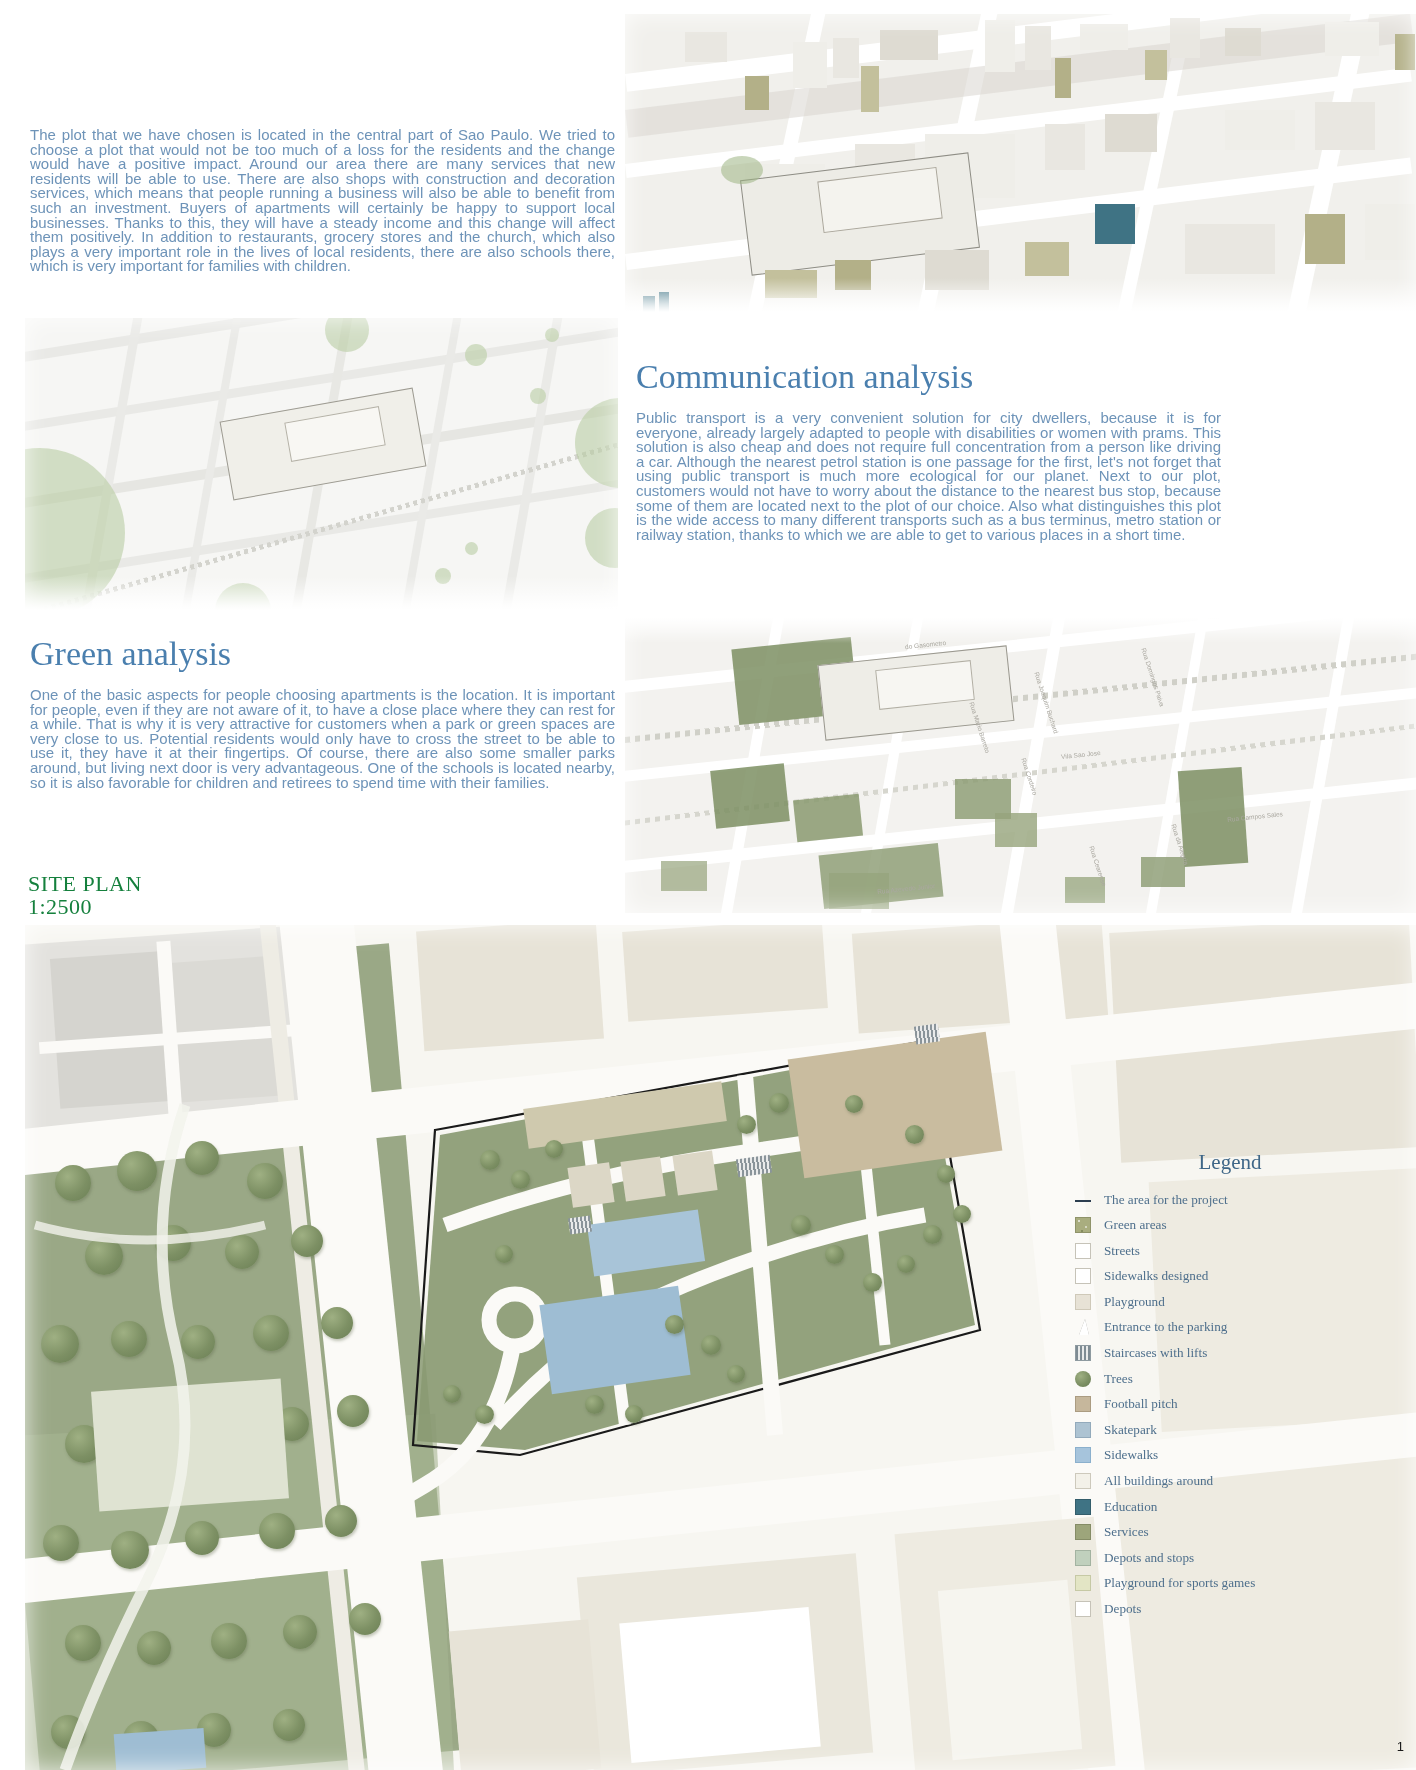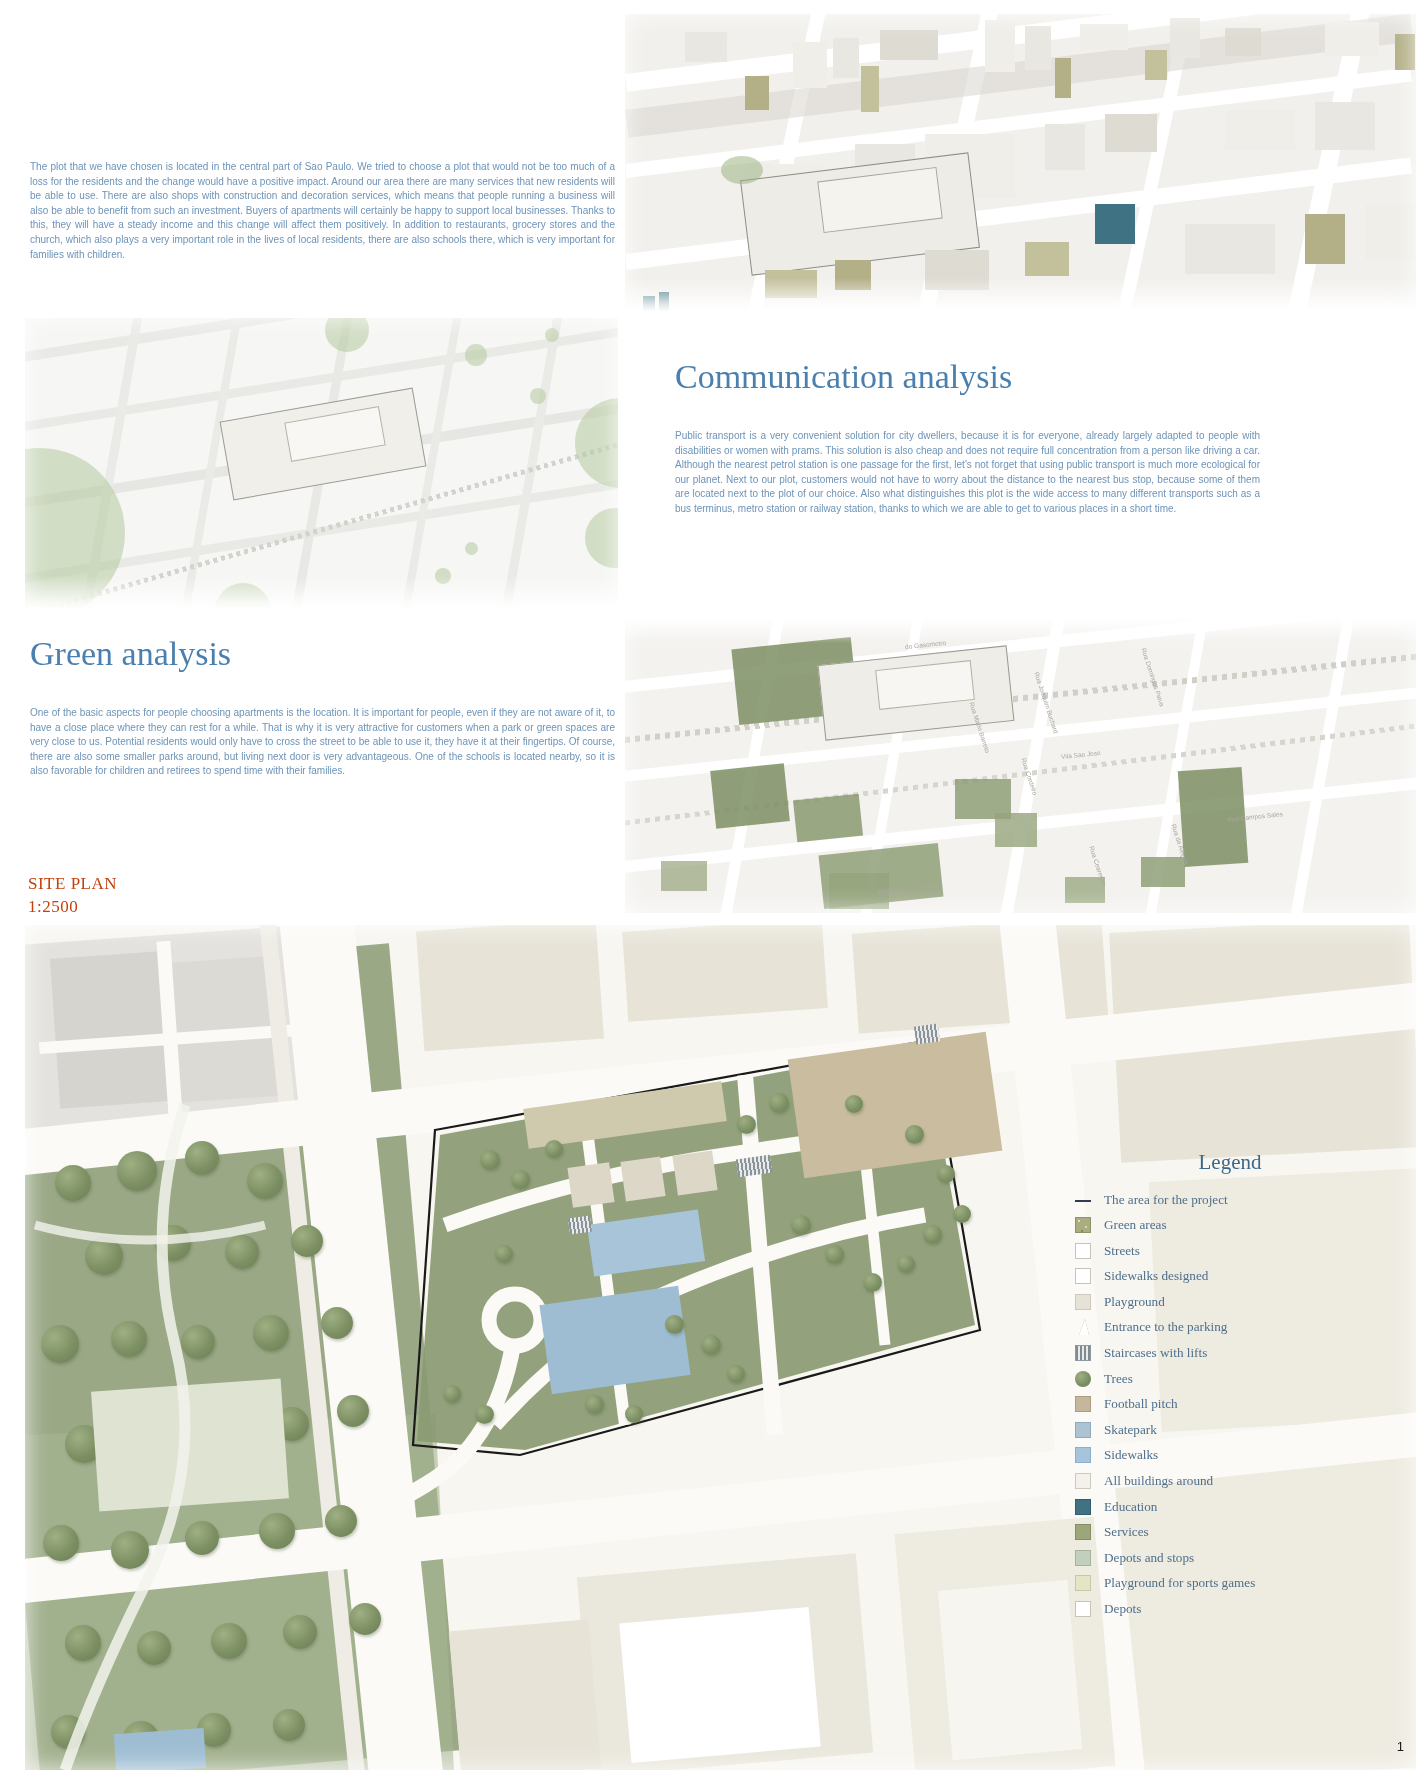--- a/index.html
+++ b/index.html
@@ -19,33 +19,33 @@
     letter-spacing: 1px;
     color: #4a7fae; font-weight: 400;
   }
   .sec-title {
     font-family: "Liberation Serif", serif;
     font-weight: 400; color: #4a7fae;
     font-size: 34px; line-height: 40px;
   }
   .body-text {
     font-family: "Liberation Sans", sans-serif;
-    font-size: 10px; line-height: 14.6px;
-    color: #6d93b8; text-align: justify; margin-top: 32px;
+    font-size: 15px; line-height: 14.6px;
+    color: #6d93b8; text-align: justify;
   }
   .plan-label {
     font-family: "Liberation Serif", serif;
-    font-size: 17px; line-height: 23px; color:#c2410c;
+    font-size: 22px; line-height: 23px; color:#15803d;
     letter-spacing: 0.5px;
   }
 
   
   #sec-services { position:absolute; left:30px; top:128px; width:585px; }
   #sec-services .sec-title { margin-bottom: 14px; }
-  #sec-comm { position:absolute; left:675px; top:357px; width:585px; }
+  #sec-comm { position:absolute; left:636px; top:357px; width:585px; }
   #sec-comm .sec-title { margin-bottom: 14px; }
   #sec-green { position:absolute; left:30px; top:634px; width:585px; }
   #sec-green .sec-title { margin-bottom: 14px; }
   #siteplan-label { position:absolute; left:28px; top:872px; }
 
   
   .mapbox { position:absolute; overflow:hidden; background:#f4f4f2; }
   .mapbox .shadow-edge {
     position:absolute; inset:0; pointer-events:none;
     box-shadow: inset 0 0 24px rgba(255,255,255,.85);

